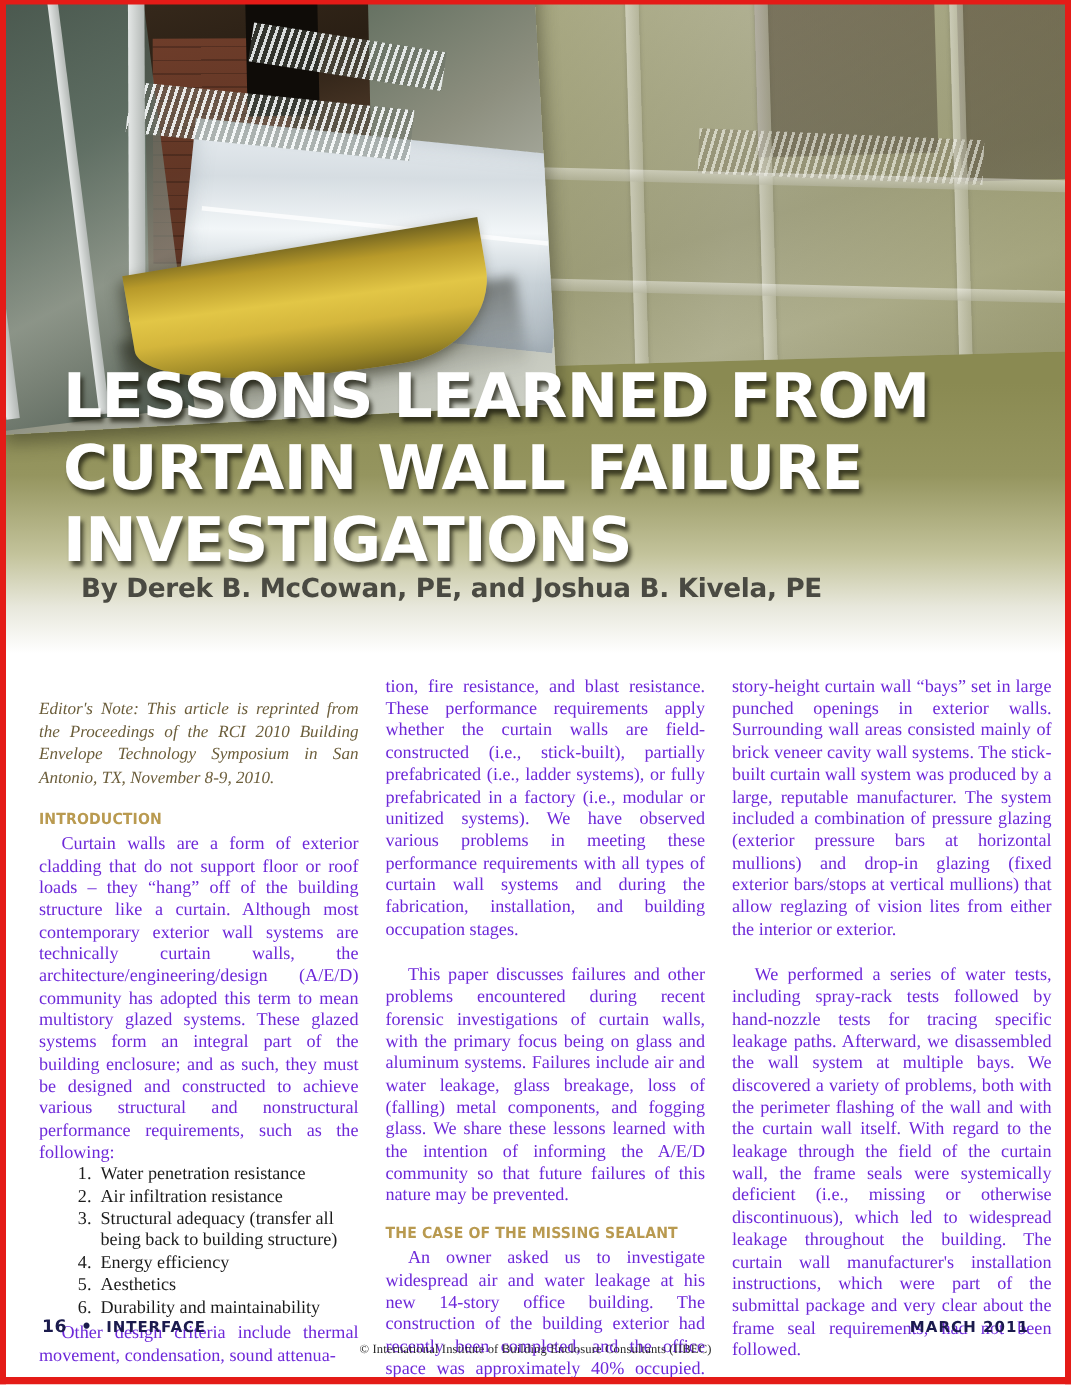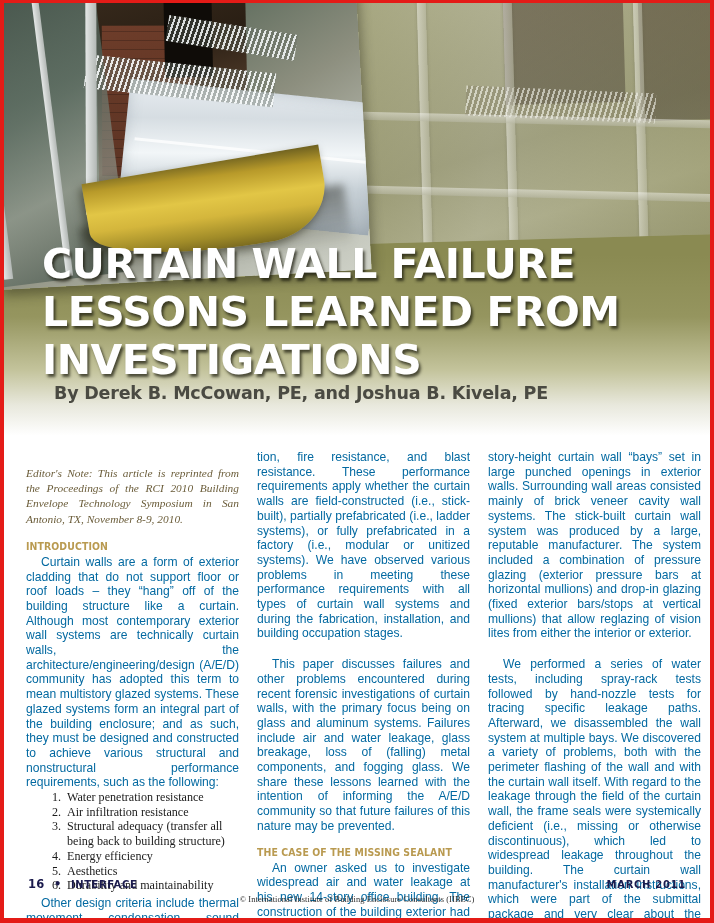--- a/index.html
+++ b/index.html
@@ -263,24 +263,24 @@
     font-weight: bold;
     font-size: 10.2px;
     letter-spacing: 0.1px;
     color: #b99a50;
     margin: 0 0 3px 0;
     text-transform: uppercase;
     transform: scaleX(0.92);
     transform-origin: left center;
   }
   p.body {
-    font-family: Liberation Sans, sans-serif;
+    font-family: Liberation Serif, serif;
     font-size: 12.1px;
     line-height: 14.7px;
-    color: #0369a1;
+    color: #6d28d9;
     text-align: justify;
     margin: 0;
     text-indent: 15px;
     hyphens: auto;
   }
   p.body.noindent { text-indent: 0; }
   p.body + p.body { margin-top: 16px; }
   h2.sec.spaced { margin-top: 13px; }
 
   ol.reqs {
@@ -363,22 +363,22 @@
       <div class="pl-shards2"></div>
       <div class="pl-frame" style="left:96px;top:-20px;width:11px;height:240px;transform:rotate(3deg);"></div>
       <div class="pl-frame" style="left:-6px;top:-20px;width:9px;height:300px;transform:rotate(-4deg);"></div>
       <div class="pl-frame" style="left:56px;top:-20px;width:7px;height:300px;transform:rotate(-4deg);"></div>
     </div>
 
     <div class="curl-shadow"></div>
     <div class="curl"></div>
 
     <div class="title-block">
+      <div class="title-line">LESSONS LEARNED FROM</div>
       <div class="title-line">CURTAIN WALL FAILURE</div>
-      <div class="title-line">LESSONS LEARNED FROM</div>
       <div class="title-line">INVESTIGATIONS</div>
     </div>
 
     <div class="byline">By Derek B. McCowan, PE, and Joshua B. Kivela, PE</div>
   </div>
   <div class="hero-top-red"></div>
 
   <div class="body-area">
 
     <div class="col">

